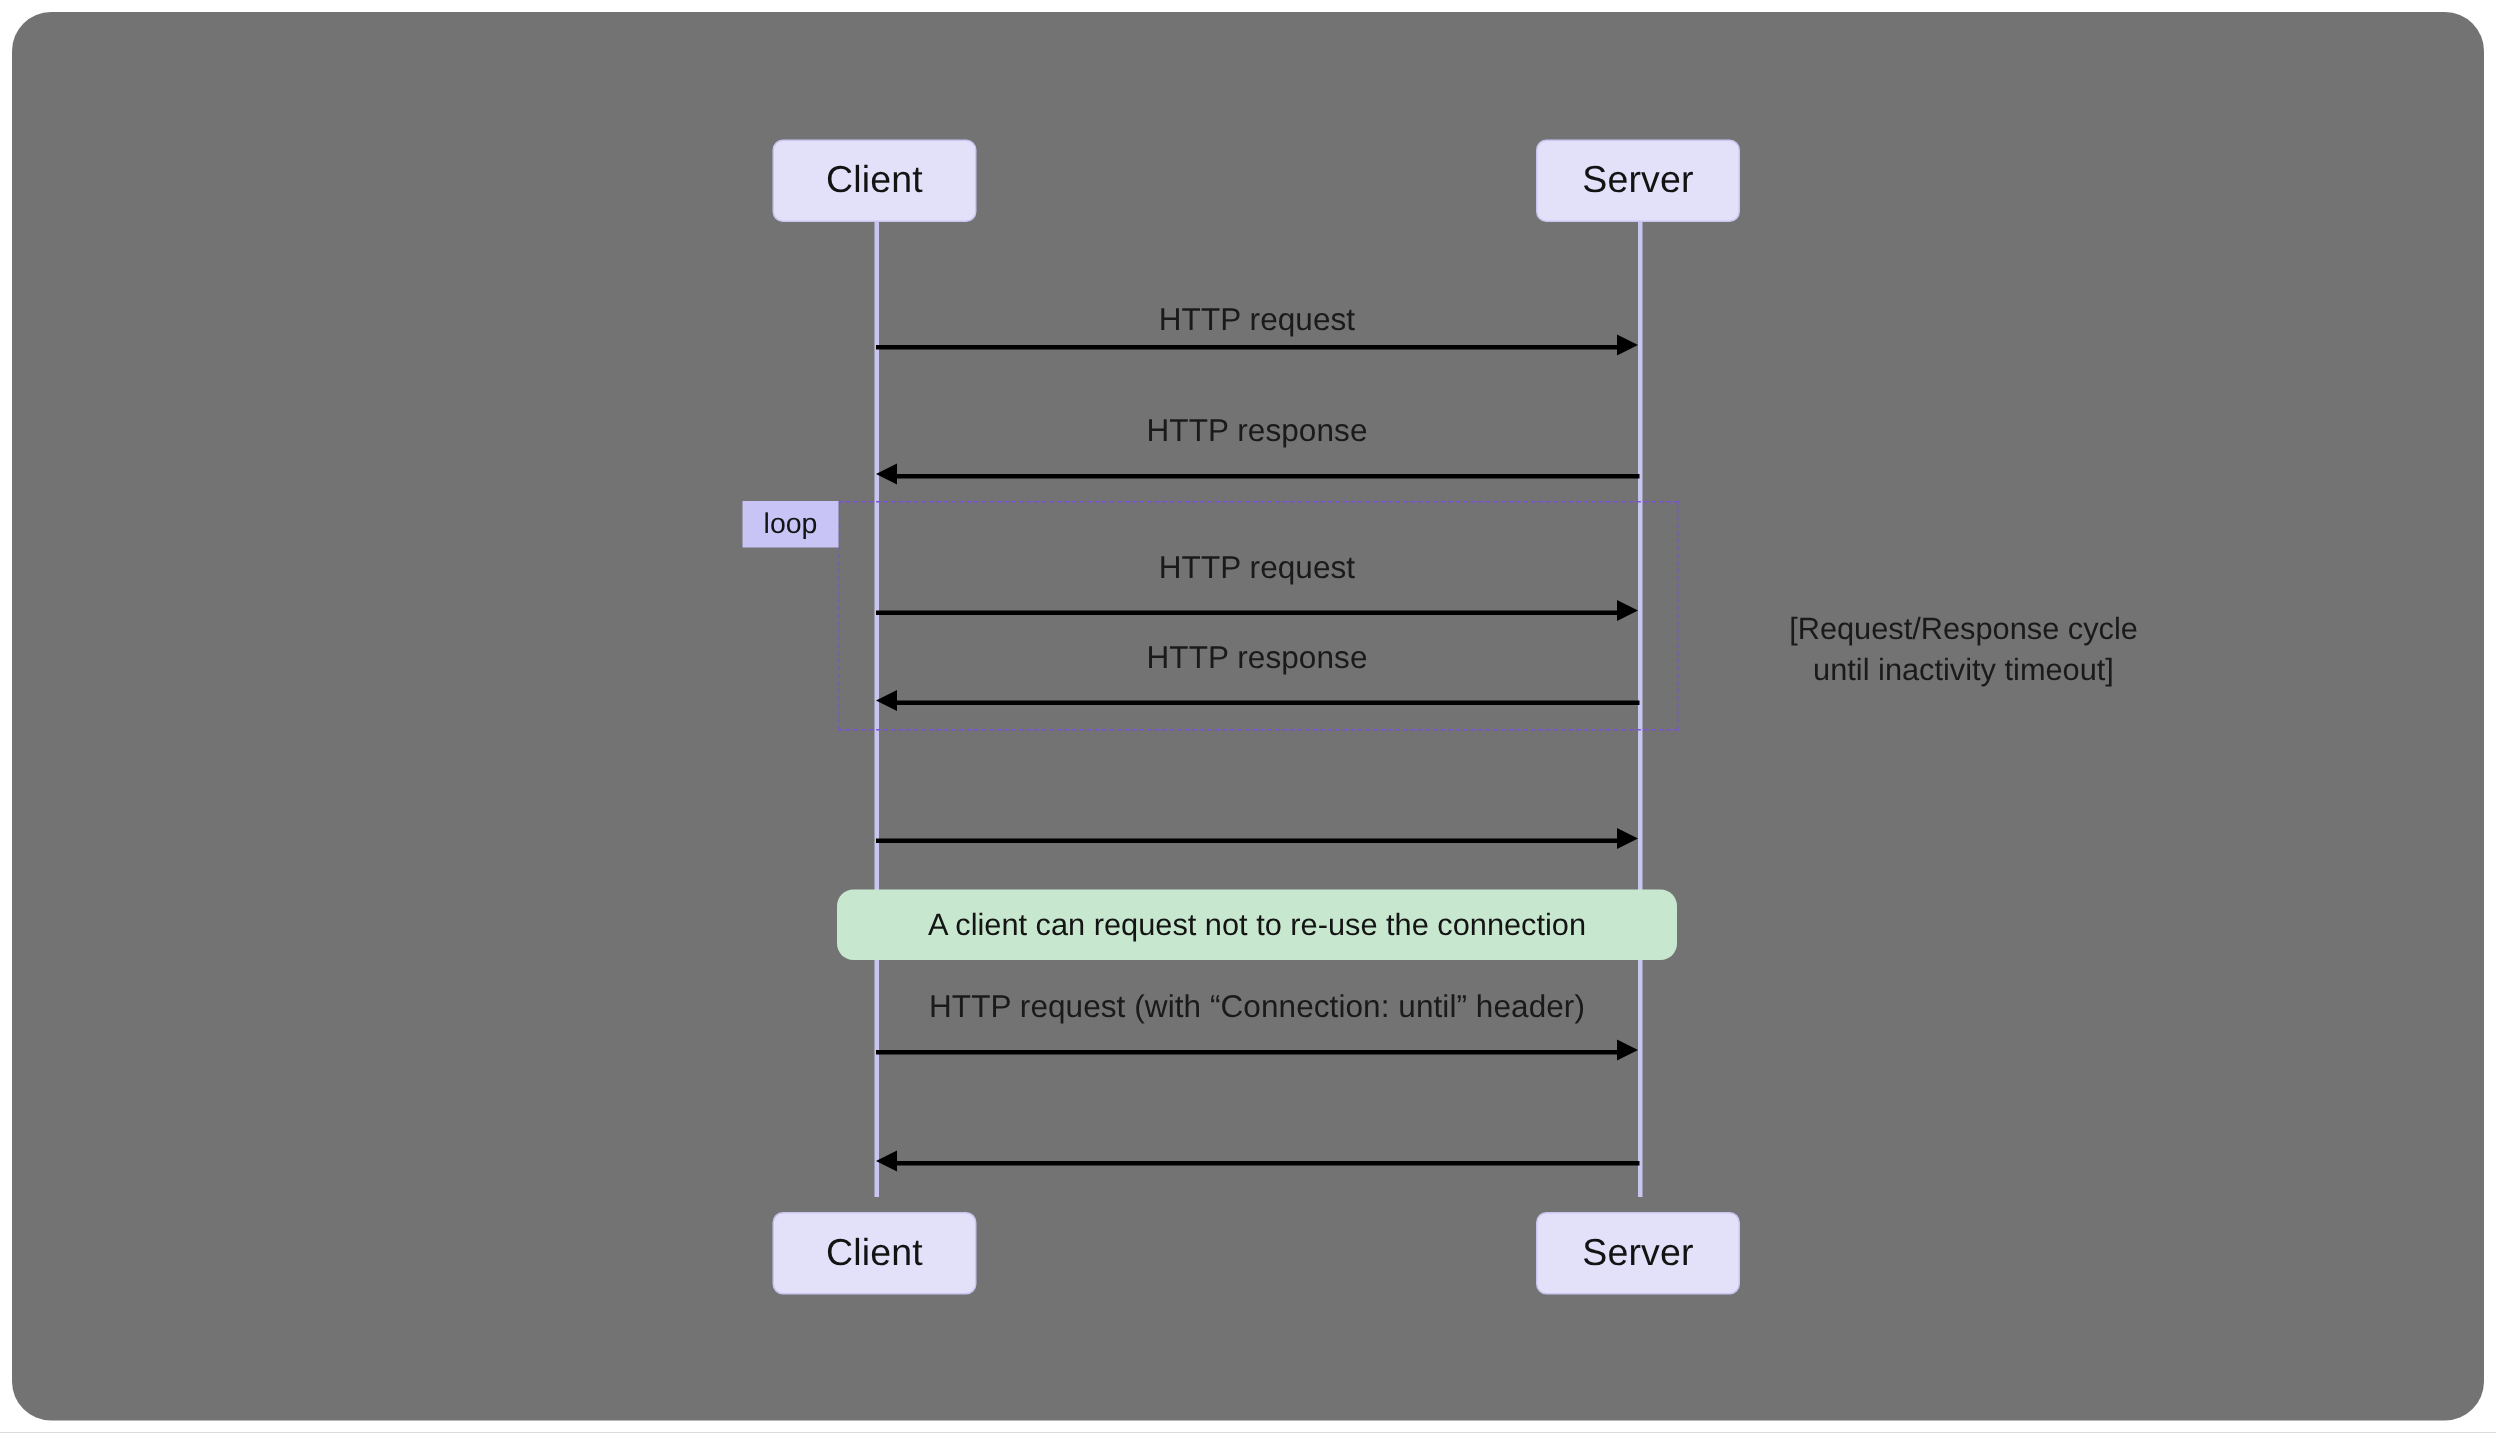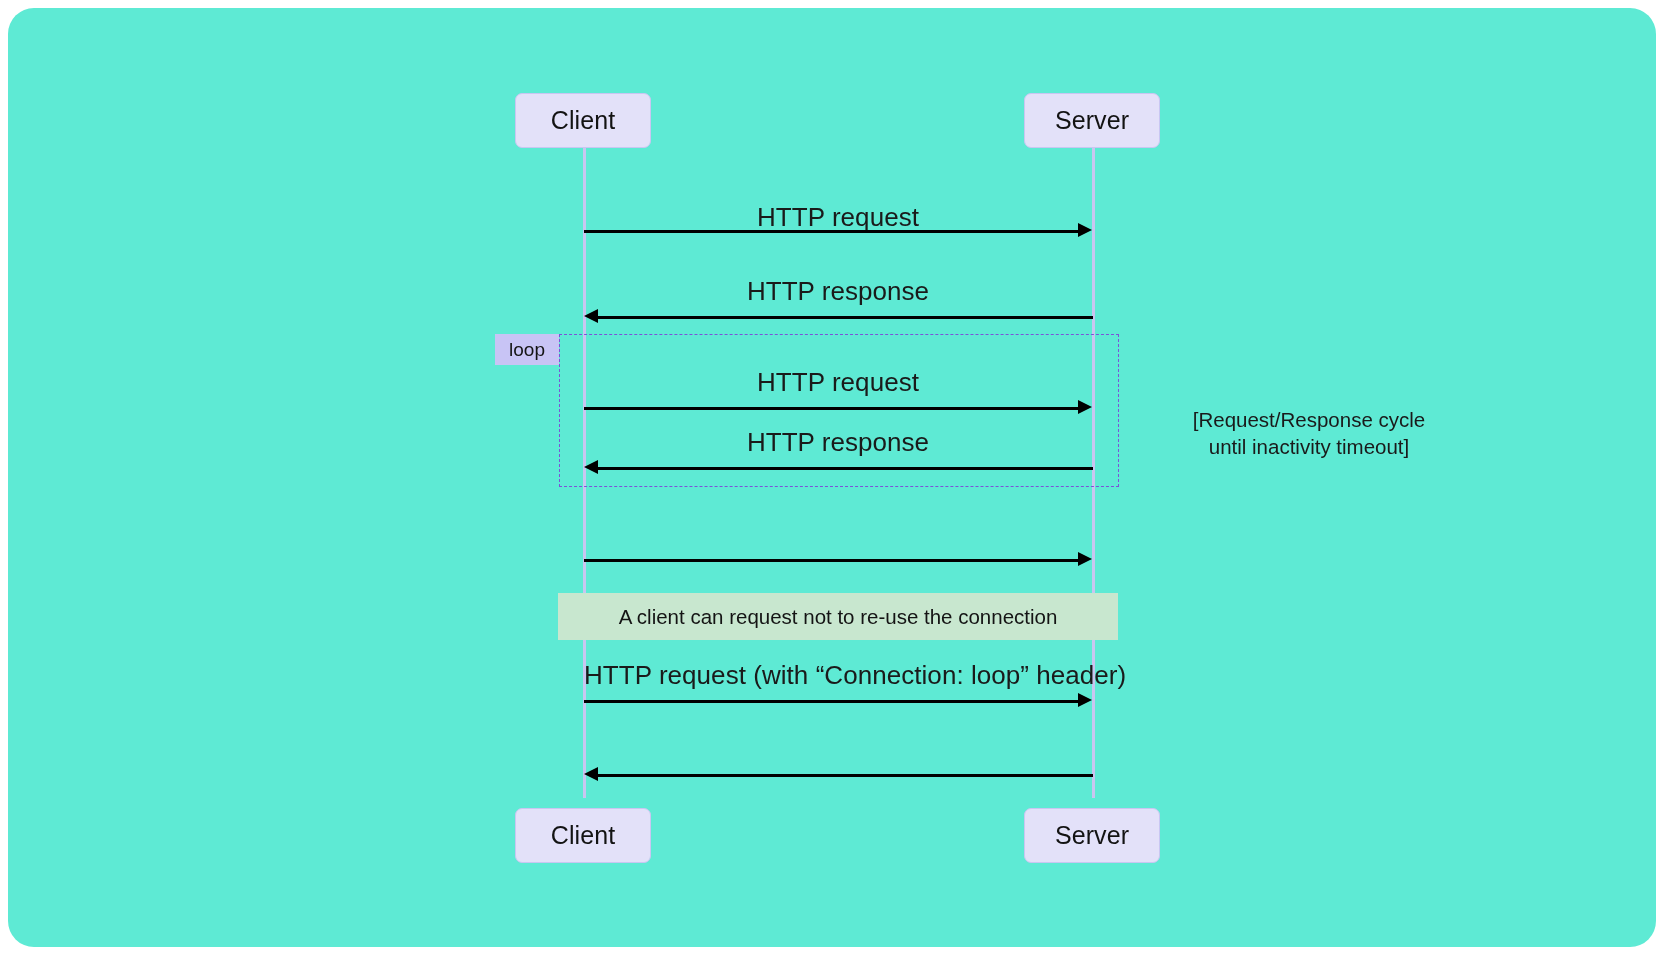--- a/index.html
+++ b/index.html
@@ -14,21 +14,21 @@
     font-family: "Liberation Sans", sans-serif;
     overflow: hidden;
   }
 
   #canvas {
     position: absolute;
     left: 8px;
     top: 8px;
     width: 1648px;
     height: 939px;
-    background: #5eead4;
+    background: #737373;
     border-radius: 26px;
     overflow: hidden;
   }
 
   #diagram {
     position: absolute;
     left: 0;
     top: 0;
     width: 1648px;
     height: 939px;
@@ -52,21 +52,21 @@
     align-items: center;
     justify-content: center;
     font-size: 25px;
     color: #131313;
     letter-spacing: 0.1px;
   }
 
   
   .msg-label {
     position: absolute;
-    font-size: 26px;
+    font-size: 21px;
     color: #1a1a1a;
     text-align: center;
     white-space: nowrap;
     letter-spacing: 0.05px;
   }
   .msg-line {
     position: absolute;
     height: 3px;
     background: #000000;
   }
@@ -113,20 +113,21 @@
   
   #note-box {
     position: absolute;
     box-sizing: border-box;
     background: #c8e7cf;
     display: flex;
     align-items: center;
     justify-content: center;
     font-size: 20.5px;
     color: #141414;
+    border-radius: 11px;
   }
 </style>
 </head>
 <body>
 
 <div id="canvas">
   <div id="diagram">
 
     <div class="lifeline" style="left:575px; top:140px; height:650px;"></div>
     <div class="lifeline" style="left:1084px; top:140px; height:650px;"></div>
@@ -172,21 +173,21 @@
     <div class="arrowhead left" style="left:576px; top:452px;"></div>
 
     <div class="msg-line" style="left:576px; top:551px; width:496px;"></div>
     <div class="arrowhead right" style="left:1070px; top:544px;"></div>
 
     <div id="note-box" style="left:550px; top:585px; width:560px; height:47px;">
       <span>A client can request not to re-use the connection</span>
     </div>
 
     <div class="msg-label" style="left:576px; top:652px; width:508px;">
-      <span>HTTP request (with “Connection: loop” header)</span>
+      <span>HTTP request (with “Connection: until” header)</span>
     </div>
     <div class="msg-line" style="left:576px; top:692px; width:496px;"></div>
     <div class="arrowhead right" style="left:1070px; top:685px;"></div>
 
     <div class="msg-line" style="left:589px; top:766px; width:496px;"></div>
     <div class="arrowhead left" style="left:576px; top:759px;"></div>
 
     <div class="participant" style="left:507px; top:800px; width:136px; height:55px;">
       <span>Client</span>
     </div>

